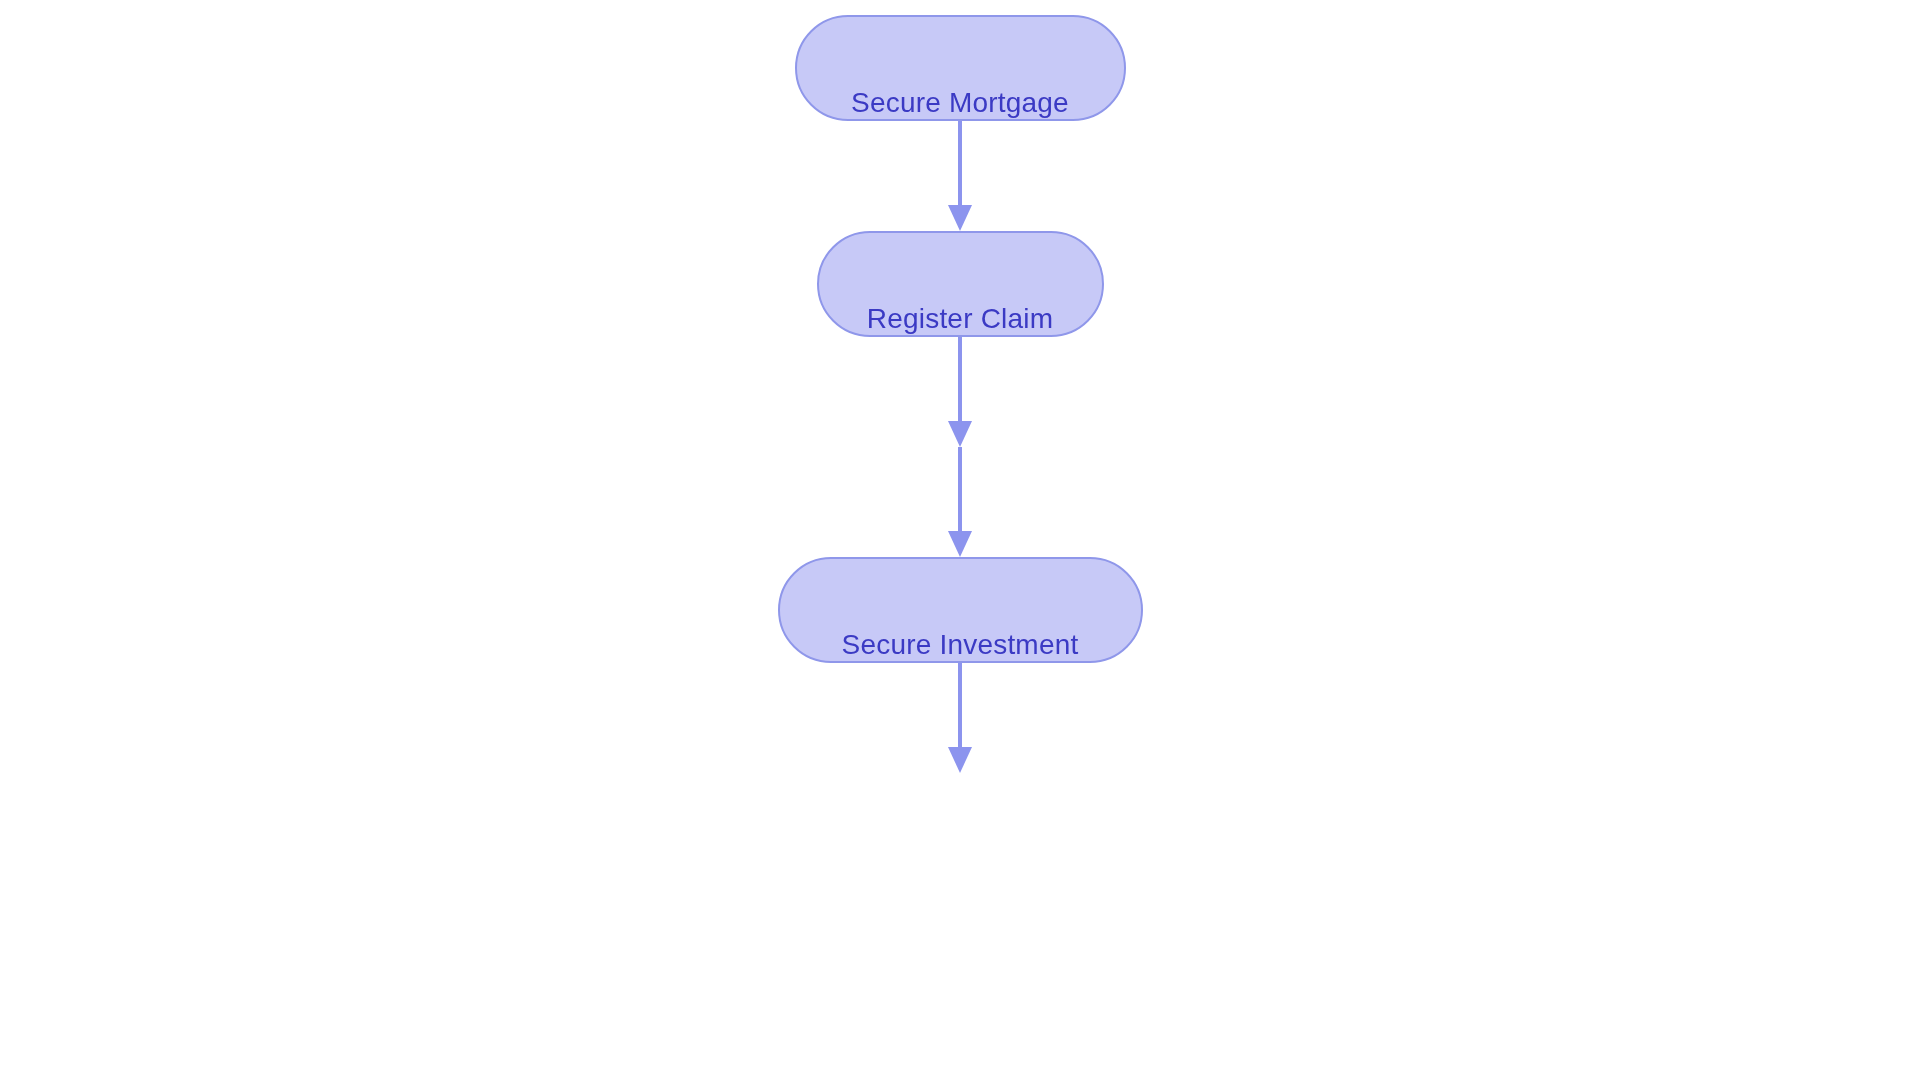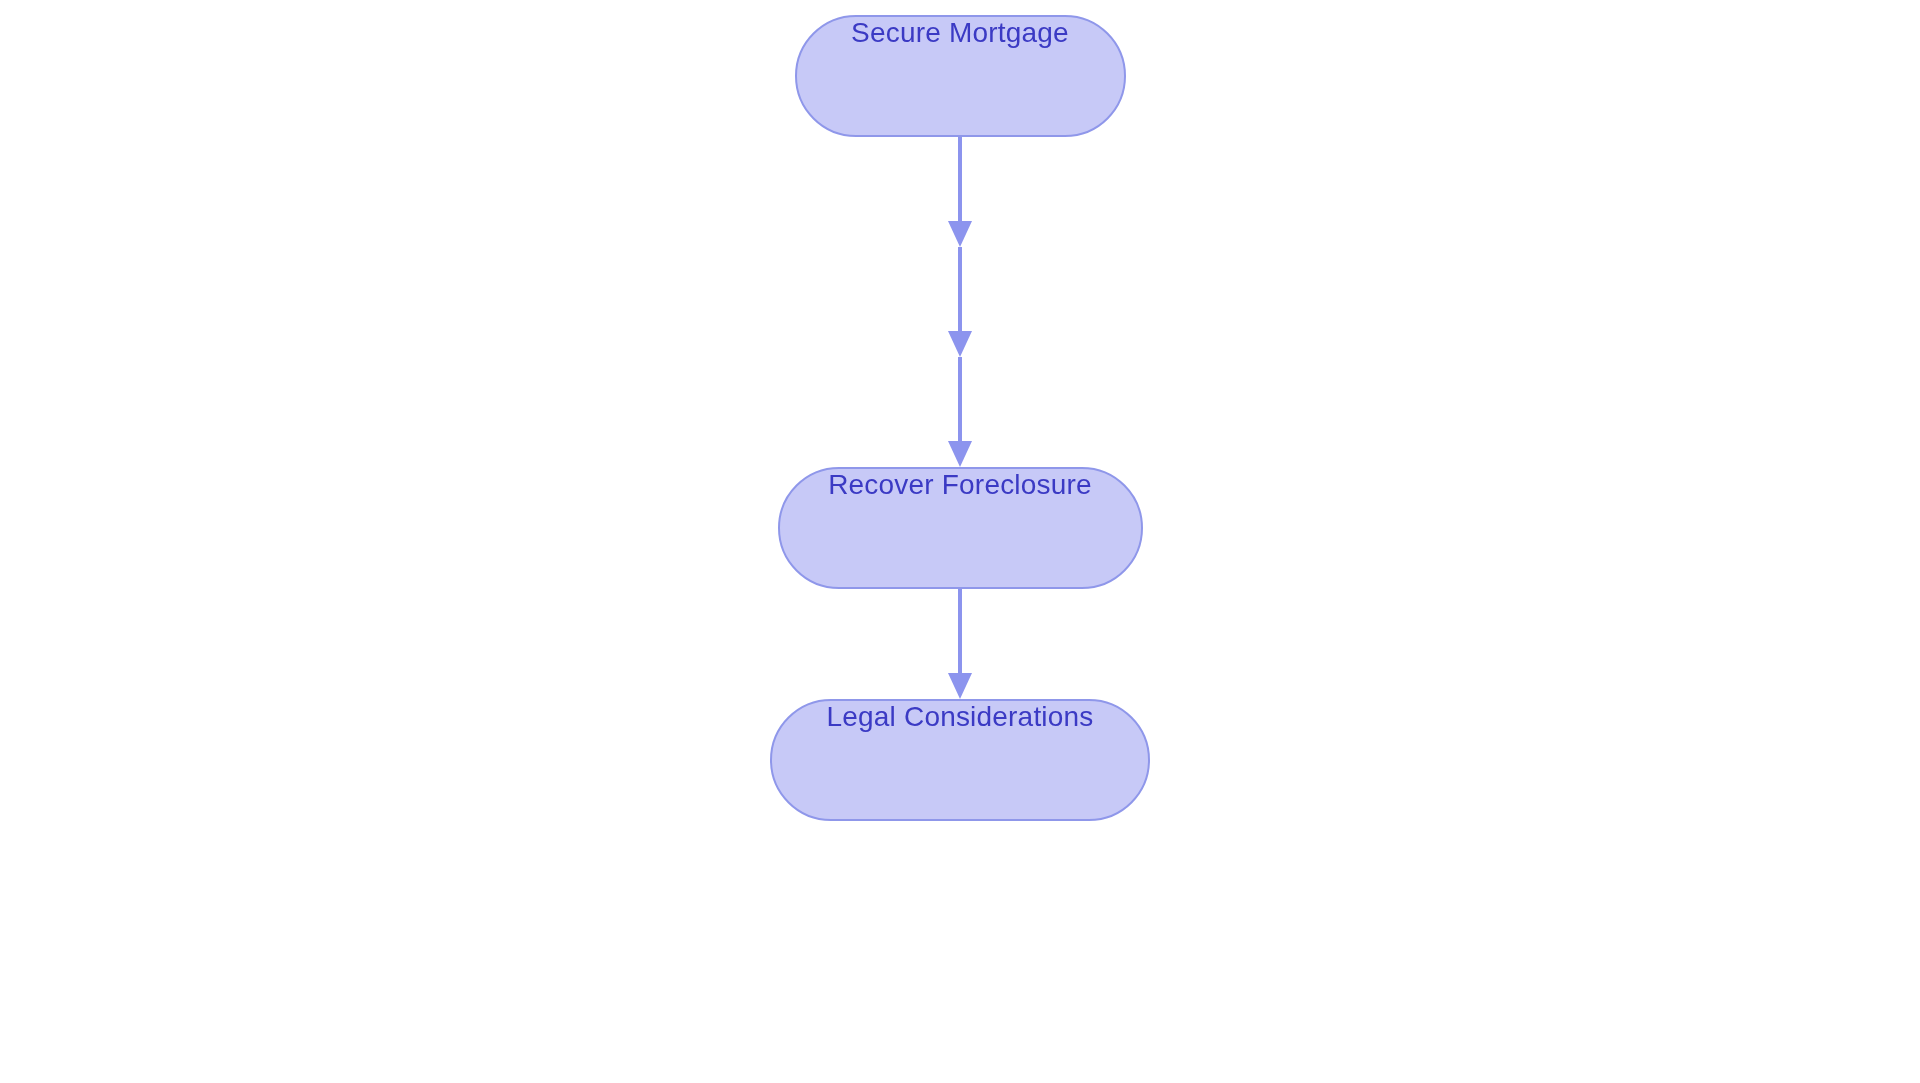--- a/index.html
+++ b/index.html
@@ -20,26 +20,26 @@
   .canvas {
     width: 1920px;
     height: 1083px;
     display: flex;
     flex-direction: column;
     align-items: center;
     padding-top: 15px;
     background: var(--background);
   }
   .node {
-    height: 122px;
+    height: 106px;
     border: 2px solid var(--node-border);
     border-radius: 61px;
     background: var(--node-fill);
     display: flex;
-    align-items: flex-start;
+    align-items: flex-end;
     justify-content: center;
     padding: 0 46px;
     flex: 0 0 auto;
   }
   .node .node-label {
     font-size: 28px;
     letter-spacing: 0.2px;
     color: var(--node-text);
     white-space: nowrap;
   }
@@ -76,38 +76,38 @@
 
   <div class="node n1">
     <span class="node-label">Secure Mortgage</span>
   </div>
 
   <div class="connector">
     <div class="line"></div>
     <div class="head"></div>
   </div>
 
+  <div class="node n2">
+    <span class="node-label">Register Claim</span>
+  </div>
 
   <div class="connector">
     <div class="line"></div>
     <div class="head"></div>
   </div>
 
 
   <div class="connector">
     <div class="line"></div>
     <div class="head"></div>
   </div>
 
   <div class="node n4">
-    <span class="node-label">Recover Foreclosure</span>
+    <span class="node-label">Secure Investment</span>
   </div>
 
   <div class="connector">
     <div class="line"></div>
     <div class="head"></div>
   </div>
 
-  <div class="node n5">
-    <span class="node-label">Legal Considerations</span>
-  </div>
 
 </div>
 
 </body></html>

